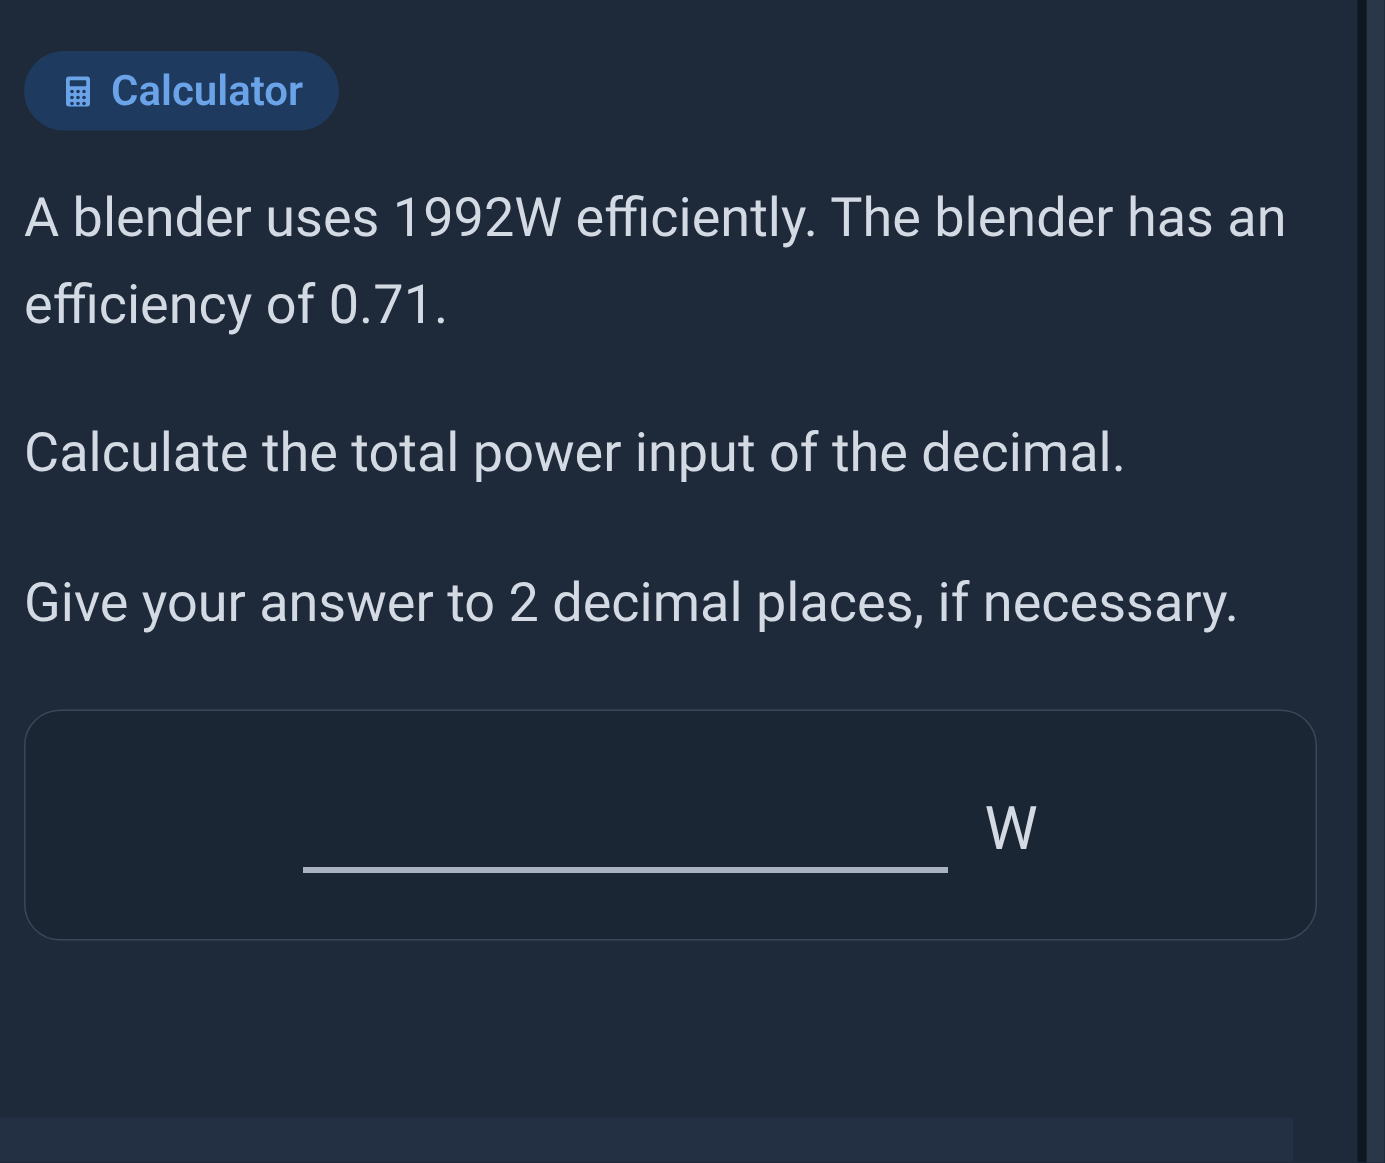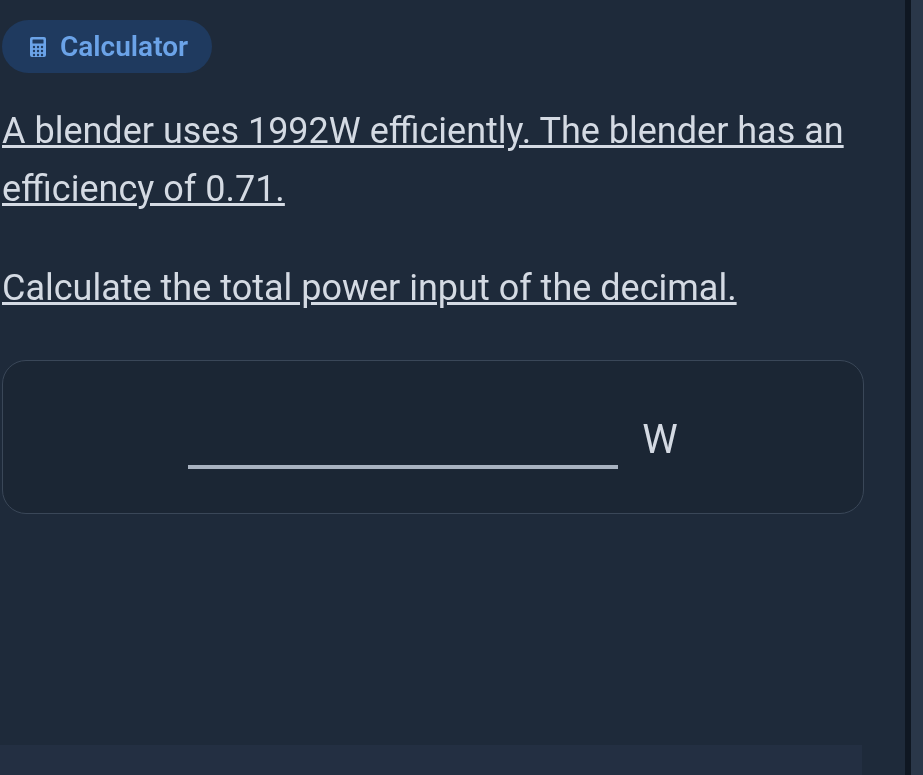--- a/index.html
+++ b/index.html
@@ -6,21 +6,21 @@
     body {
       background: #1e2a3a;
       width: 923px;
       height: 775px;
       font-family: -apple-system, BlinkMacSystemFont, 'Segoe UI', Roboto, sans-serif;
       color: #d4dae3;
       overflow: hidden;
       position: relative;
     }
     .content {
-      padding: 2px;
+      padding: 16px;
       width: 895px;
     }
     .calculator-badge {
       display: inline-flex;
       align-items: center;
       gap: 10px;
       background: #1f3a5f;
       color: #6ba3e8;
       padding: 10px 24px;
       border-radius: 999px;
@@ -33,21 +33,20 @@
     }
     .question-text {
       font-size: 36px;
       line-height: 1.6;
       color: #d4dae3;
       font-weight: 400;
       margin-top: 30px;
     }
     .question-text p {
       margin-bottom: 42px;
-      text-decoration: underline;
     }
     .answer-box {
       margin-top: 28px;
       border: 1px solid #3a4758;
       border-radius: 24px;
       padding: 50px 30px 44px 30px;
       display: flex;
       align-items: flex-end;
       justify-content: center;
       gap: 18px;
@@ -116,20 +115,21 @@
         <circle cx="12" cy="20" r="1.2" fill="#1f3a5f"></circle>
         <circle cx="16" cy="20" r="1.2" fill="#1f3a5f"></circle>
       </svg>
     </span>
     <span>Calculator</span>
   </div>
 
   <div class="question-text">
     <p>A blender uses 1992W efficiently. The blender has an efficiency of 0.71.</p>
     <p>Calculate the total power input of the decimal.</p>
+    <p>Give your answer to 2 decimal places, if necessary.</p>
   </div>
 
   <div class="answer-box">
     <input type="text" class="answer-input" value="" style="">
     <span class="unit-label">W</span>
   </div>
 </div>
 
 <div class="bottom-strip"></div>
 <div class="right-edge"></div>

